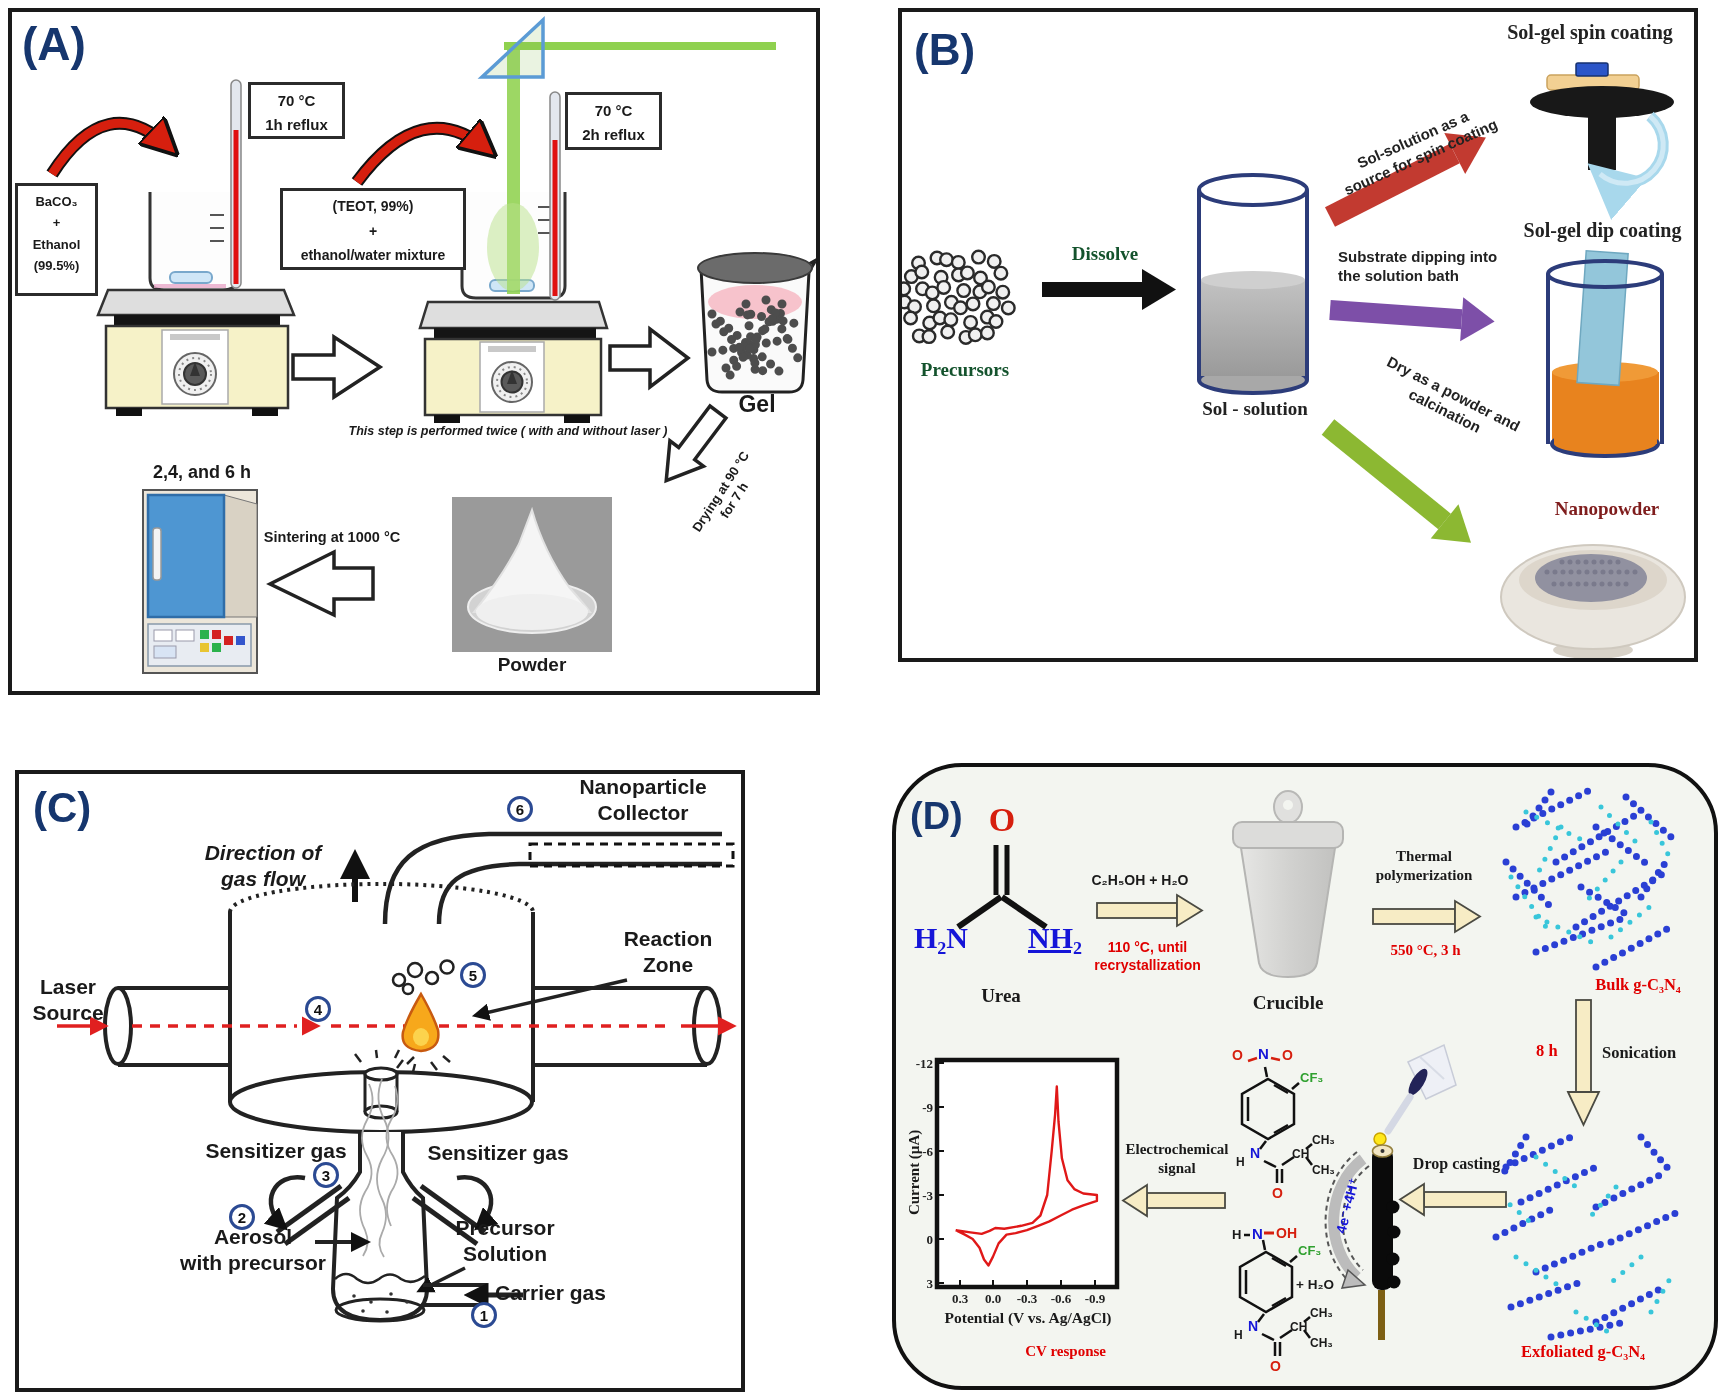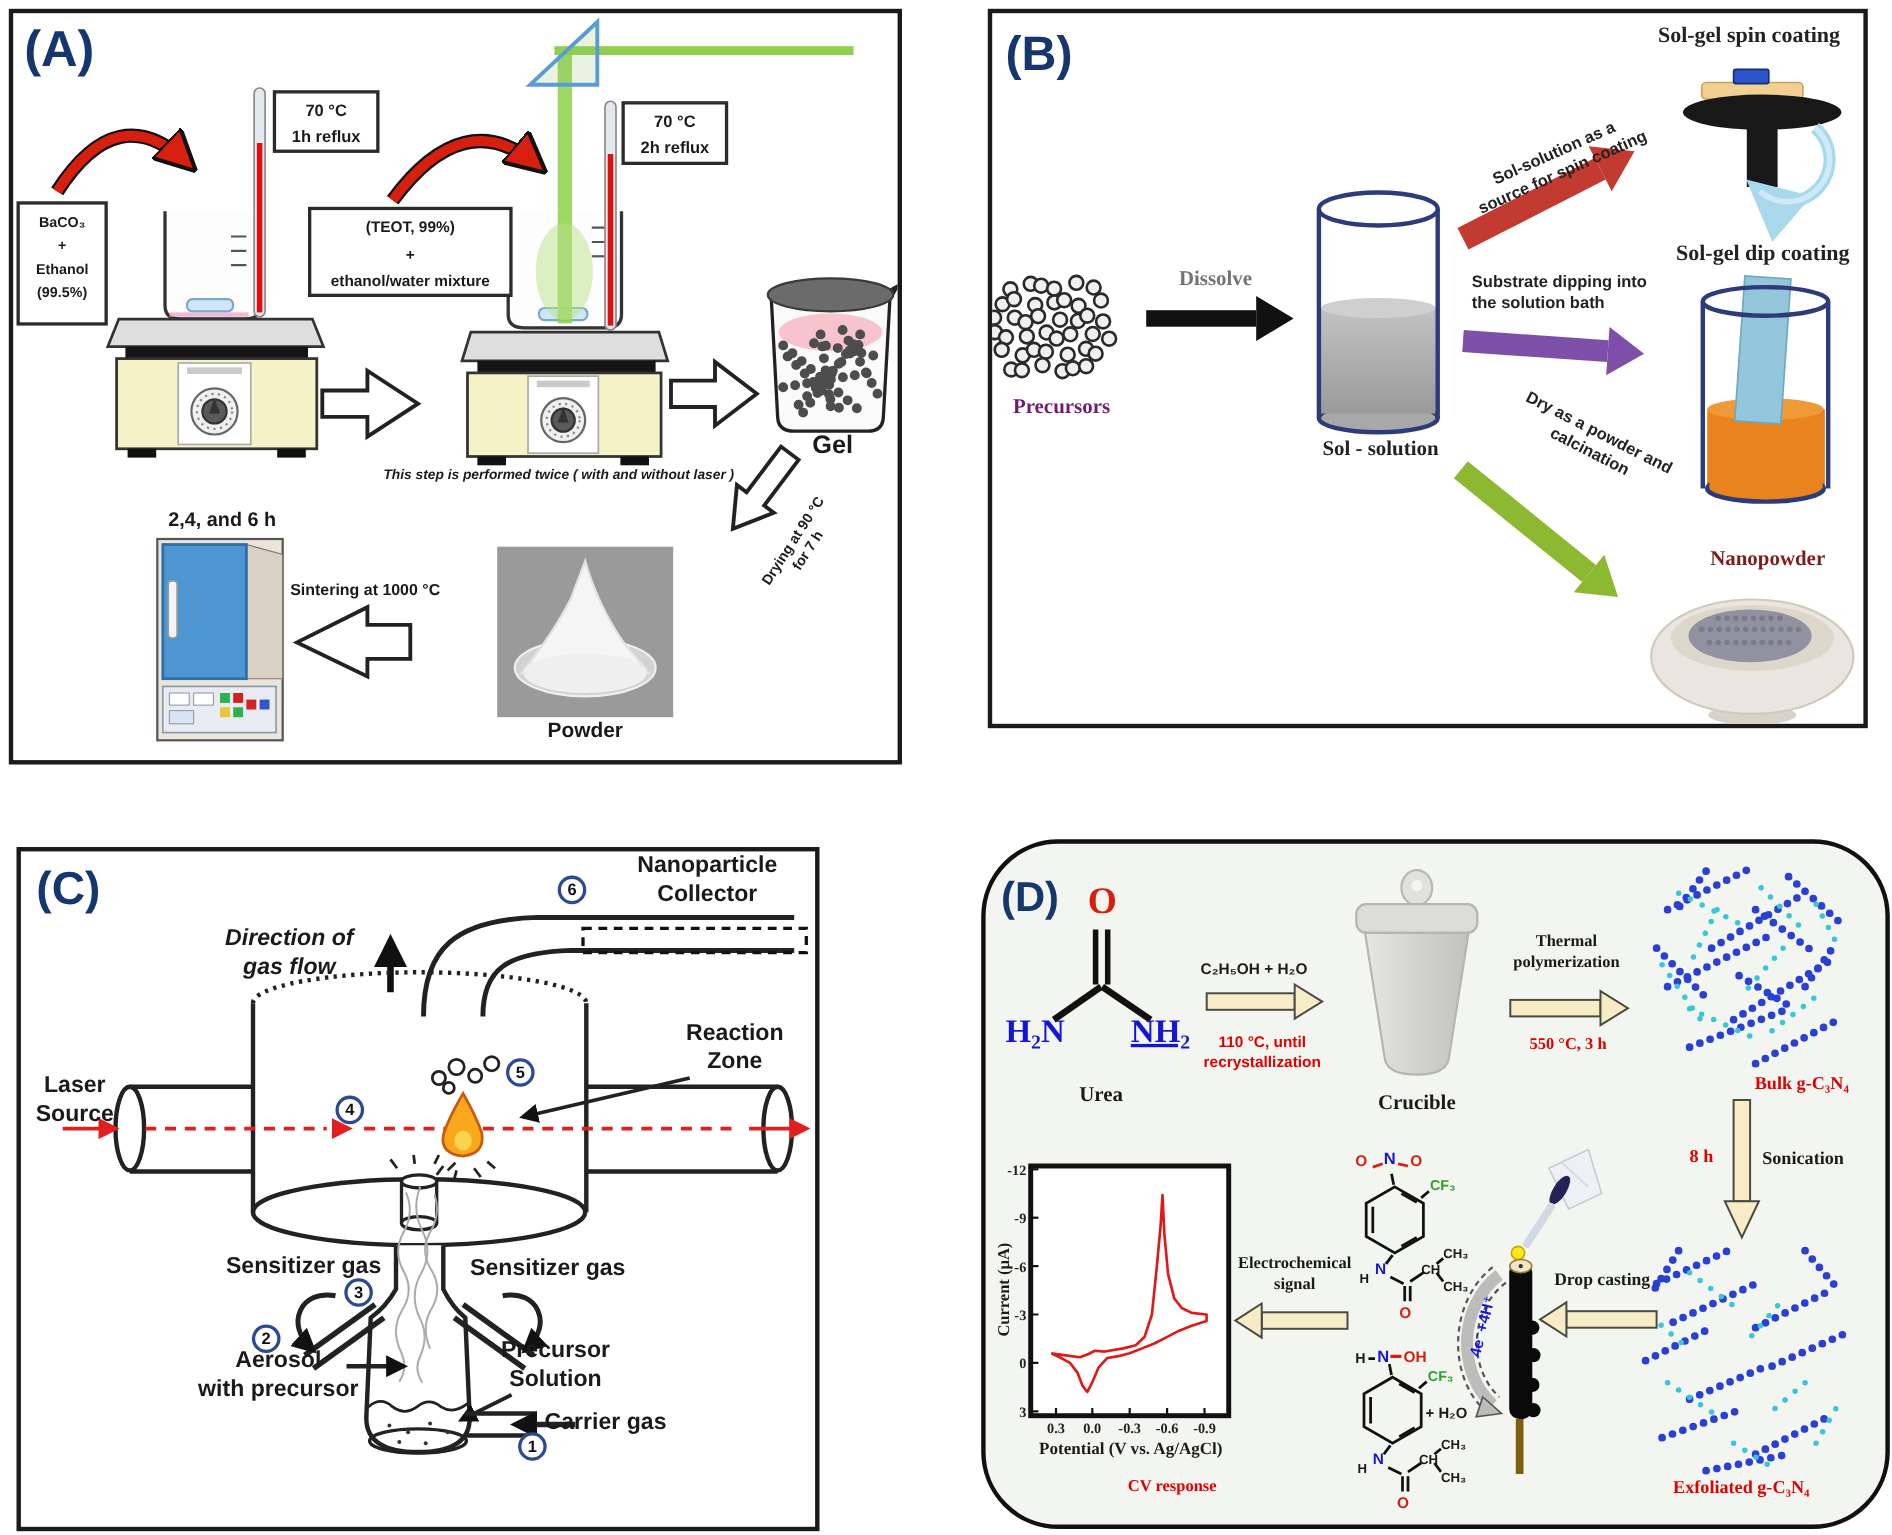--- a/index.html
+++ b/index.html
@@ -298,22 +298,22 @@
         <ellipse cx="691" cy="568" rx="74" ry="30" fill="#ddd6cb"></ellipse>
         <ellipse cx="689" cy="566" rx="56" ry="24" fill="#9191a0"></ellipse>
         <g class="dot-net" stroke="#7a7a8c" stroke-width="5" stroke-dasharray="0 8">
           <path d="M 645 560 L 735 560"></path>
             <path d="M 652 572 L 728 572"></path>
             <path d="M 660 550 L 720 550"></path>
         </g>
       </g>
     </svg>
     <div class="lbl navy" style="left:12px;top:10px;font-size:44px;">(B)</div>
-    <div class="lbl ctr bold serif" style="left:0px;top:346px;width:126px;font-size:19px;color:#701a75;">Precursors</div>
-    <div class="lbl ctr bold serif" style="left:148px;top:230px;width:110px;font-size:19px;color:#737373;">Dissolve</div>
+    <div class="lbl ctr bold serif" style="left:0px;top:346px;width:126px;font-size:19px;color:#14532d;">Precursors</div>
+    <div class="lbl ctr bold serif" style="left:148px;top:230px;width:110px;font-size:19px;color:#14532d;">Dissolve</div>
     <div class="lbl ctr bold serif" style="left:283px;top:385px;width:140px;font-size:19px;color:#222;">Sol - solution</div>
     <div class="lbl ctr bold serif" style="left:588px;top:8px;width:200px;font-size:20px;color:#222;">Sol-gel  spin coating</div>
     <div class="lbl ctr bold" style="left:405px;top:118px;width:220px;font-size:15px;transform:rotate(-24deg);color:#222;">
       <div>Sol-solution as a</div>
       <div>source for spin coating</div>
     </div>
     <div class="lbl ctr bold serif" style="left:608px;top:206px;width:185px;font-size:20px;color:#222;">Sol-gel  dip coating</div>
     <div class="lbl bold" style="left:436px;top:236px;width:190px;font-size:15px;color:#222;">
       <div>Substrate dipping into</div>
       <div>the solution bath</div>

